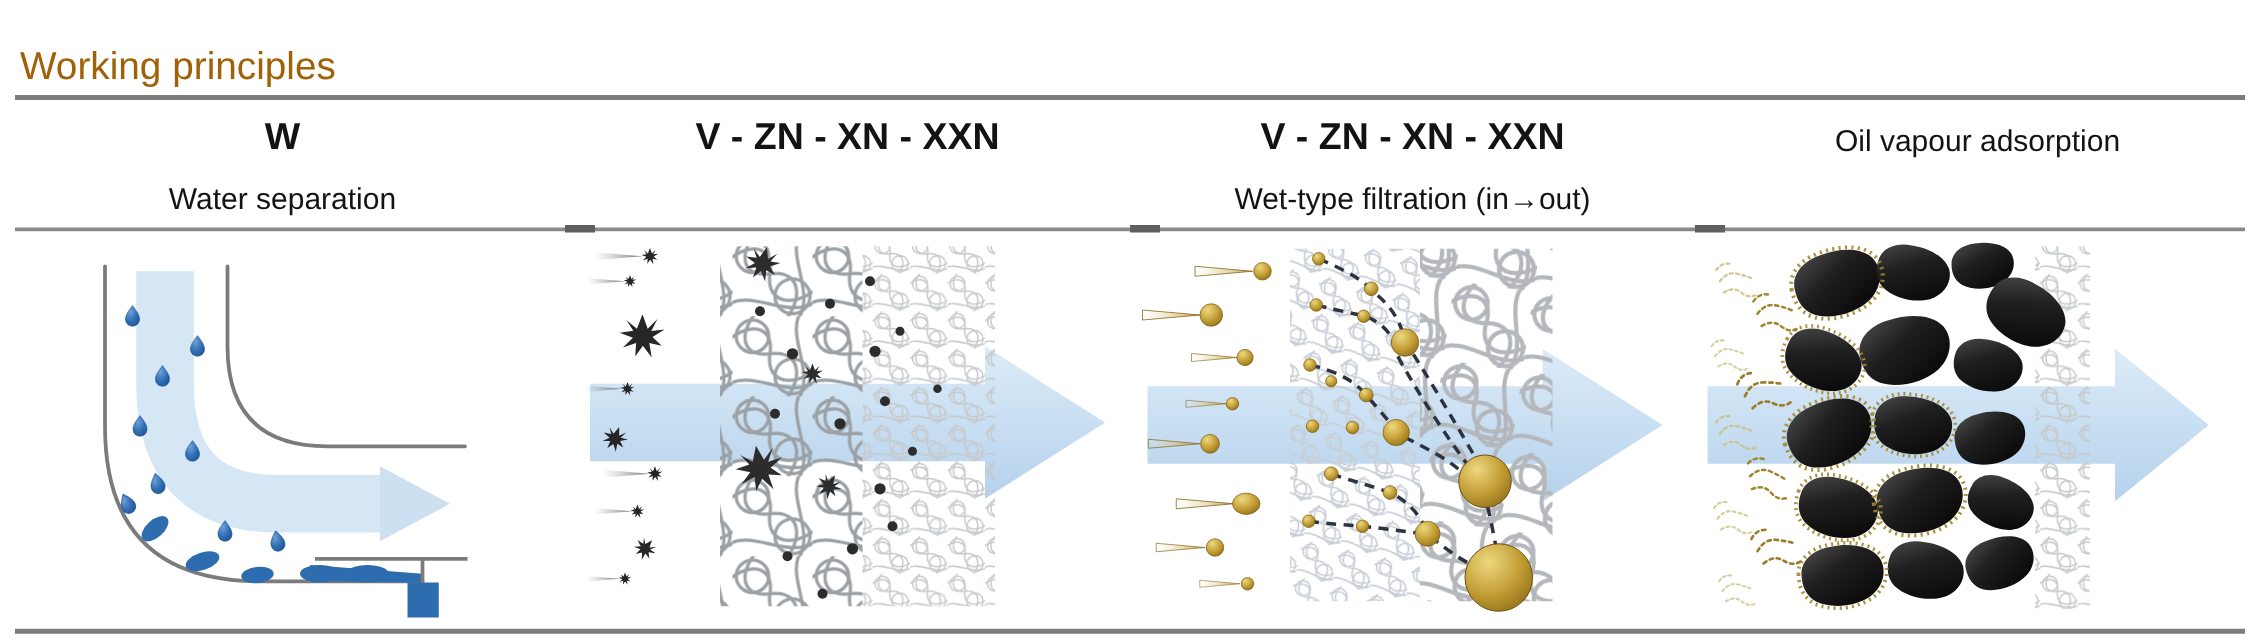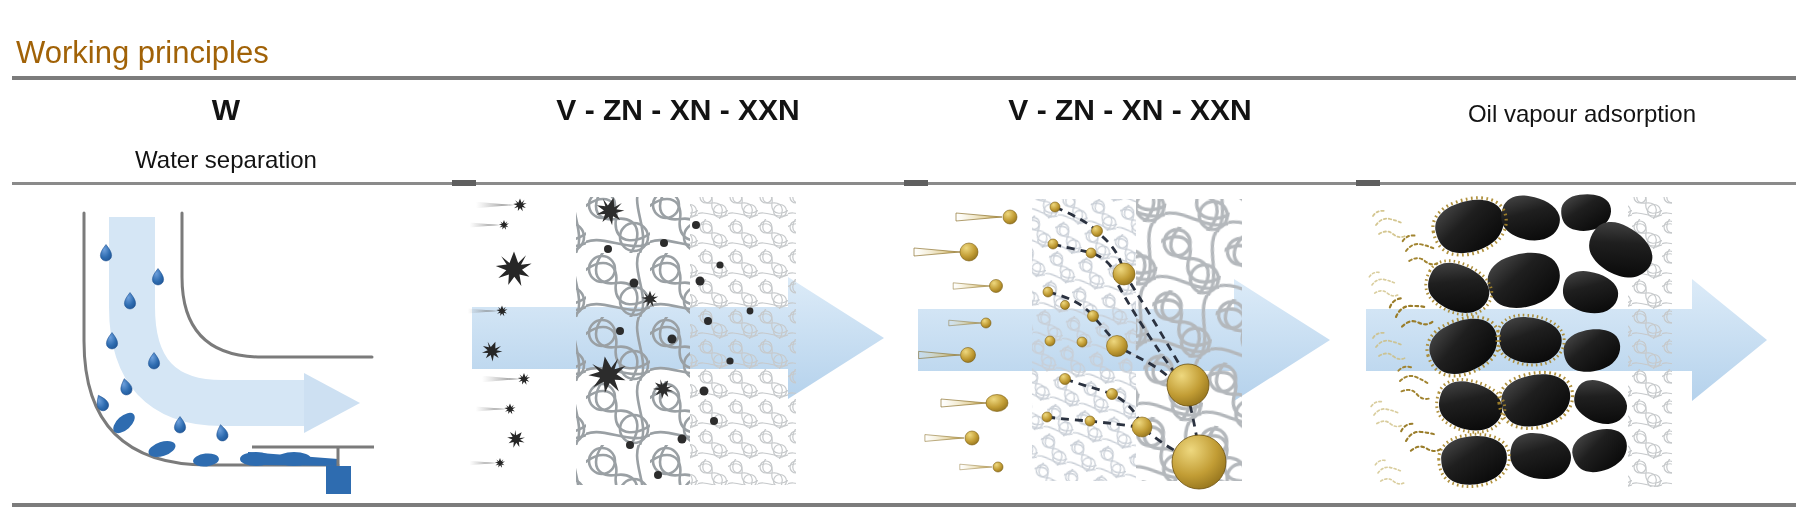--- a/index.html
+++ b/index.html
@@ -30,20 +30,21 @@
   <div class="hdr">
     <div class="cell">
       <div class="code">W</div>
       <div class="desc">Water separation</div>
     </div>
     <div class="cell">
       <div class="code">V - ZN - XN - XXN</div>
     </div>
     <div class="cell">
       <div class="code">V - ZN - XN - XXN</div>
+      <div class="desc">Wet-type filtration (in→out)</div>
     </div>
     <div class="cell">
       <div class="desc">Oil vapour adsorption</div>
     </div>
   </div>
 
   <div class="rule r2">
     <div class="tick" style="left:440px"></div>
     <div class="tick" style="left:892px"></div>
     <div class="tick" style="left:1344px"></div>

